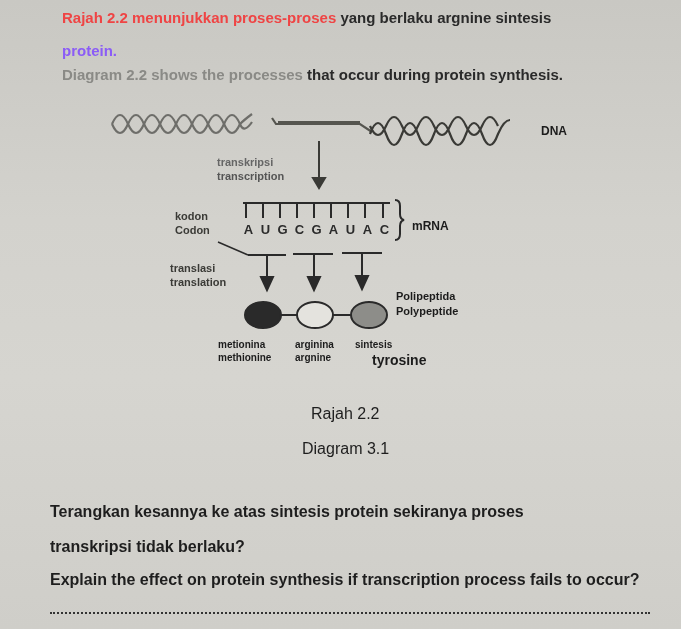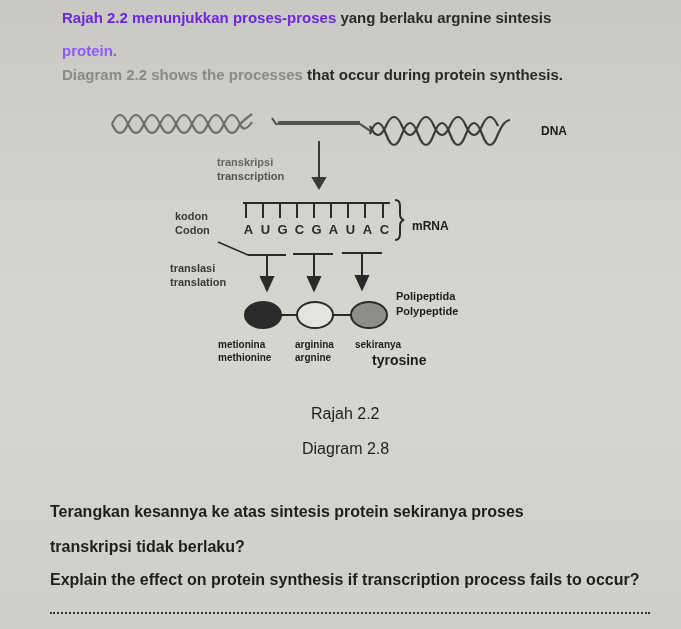--- a/index.html
+++ b/index.html
@@ -5,21 +5,21 @@
   html, body { margin:0; padding:0; }
   body {
     width:681px; height:629px; overflow:hidden;
     background: linear-gradient(180deg, #c9c8c3 0%, #d3d2cd 35%, #d6d5d0 60%, #cfcec9 100%);
     font-family: "Liberation Sans", sans-serif;
     color:#1c1c1c;
     position:relative;
   }
   .abs { position:absolute; white-space:nowrap; }
   .intro1 { left:62px; top:9px; font-size:15px; font-weight:bold; color:#2a2a2a; }
-  .intro1 .faded { color:#6d28d9; }
+  .intro1 .faded { color:#ef4444; }
   .intro2 { left:62px; top:42px; font-size:15px; font-weight:bold; color:#8b5cf6; }
   .intro3 { left:62px; top:66px; font-size:15px; font-weight:bold; color:#2a2a2a;text-align:center; }
   .intro3 .faded { color:#8a8a86; }
   .lbl { font-size:11px; font-weight:bold; }
   .ital { }
   .caption { font-size:16px; color:#1e1e1e; }
   .q { font-size:16px; font-weight:bold; color:#1e1e1e; }
   .dots { left:50px; top:608px; width:600px; border-bottom:2px dotted #333; height:4px; }
 </style>
 </head>
@@ -110,24 +110,24 @@
   <div class="abs lbl" style="left:170px;top:262px;color:#3a3a36;">translasi</div>
   <div class="abs lbl ital" style="left:170px;top:276px;color:#3a3a36;">translation</div>
 
   <div class="abs lbl" style="left:396px;top:290px;">Polipeptida</div>
   <div class="abs lbl ital" style="left:396px;top:305px;">Polypeptide</div>
 
   <div class="abs lbl" style="left:218px;top:339px;font-size:10px;">metionina</div>
   <div class="abs lbl ital" style="left:218px;top:352px;font-size:10px;">methionine</div>
   <div class="abs lbl" style="left:295px;top:339px;font-size:10px;">arginina</div>
   <div class="abs lbl ital" style="left:295px;top:352px;font-size:10px;">argnine</div>
-  <div class="abs lbl" style="left:355px;top:339px;font-size:10px;">sekiranya</div>
+  <div class="abs lbl" style="left:355px;top:339px;font-size:10px;">sintesis</div>
   <div class="abs lbl ital" style="left:372px;top:352px;font-size:14px;">tyrosine</div>
 </div>
 
 <div class="abs caption" style="left:311px;top:405px;">Rajah 2.2</div>
-<div class="abs caption ital" style="left:302px;top:440px;">Diagram 2.8</div>
+<div class="abs caption ital" style="left:302px;top:440px;">Diagram 3.1</div>
 
 <div class="abs q" style="left:50px;top:503px;">Terangkan kesannya ke atas sintesis protein sekiranya proses</div>
 <div class="abs q" style="left:50px;top:538px;">transkripsi tidak berlaku?</div>
 <div class="abs q ital" style="left:50px;top:571px;">Explain the effect on protein synthesis if transcription process fails to occur?</div>
 
 <div class="abs dots"></div>
 
 </body></html>

